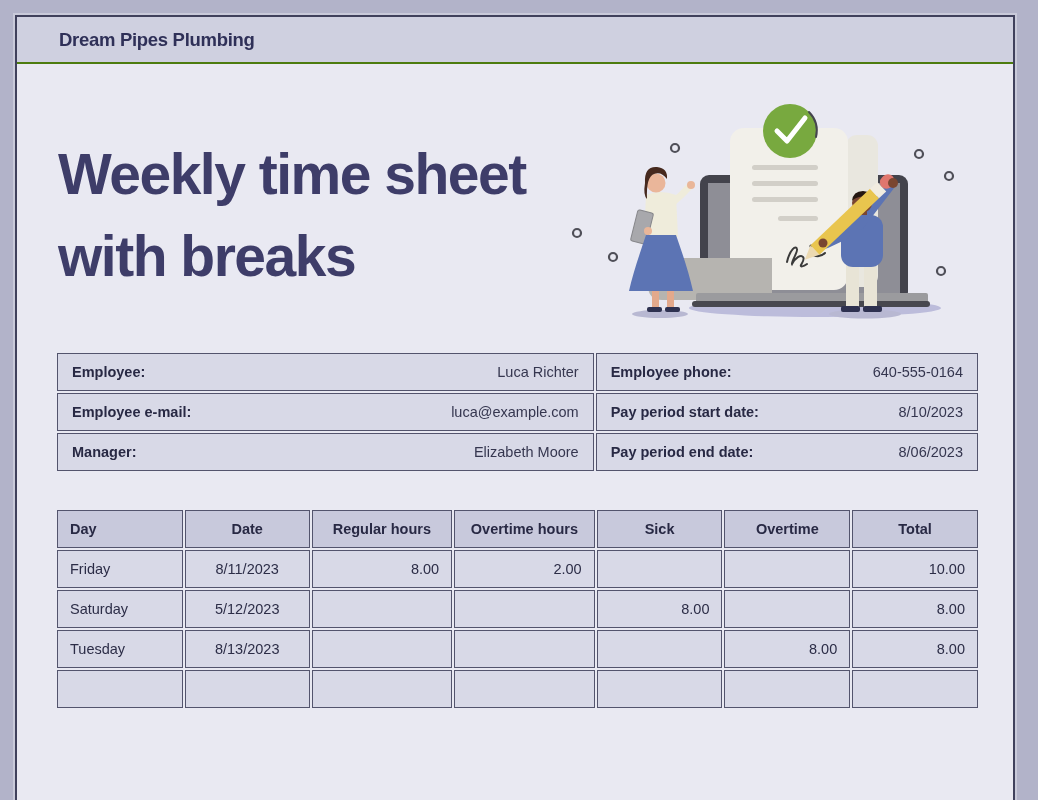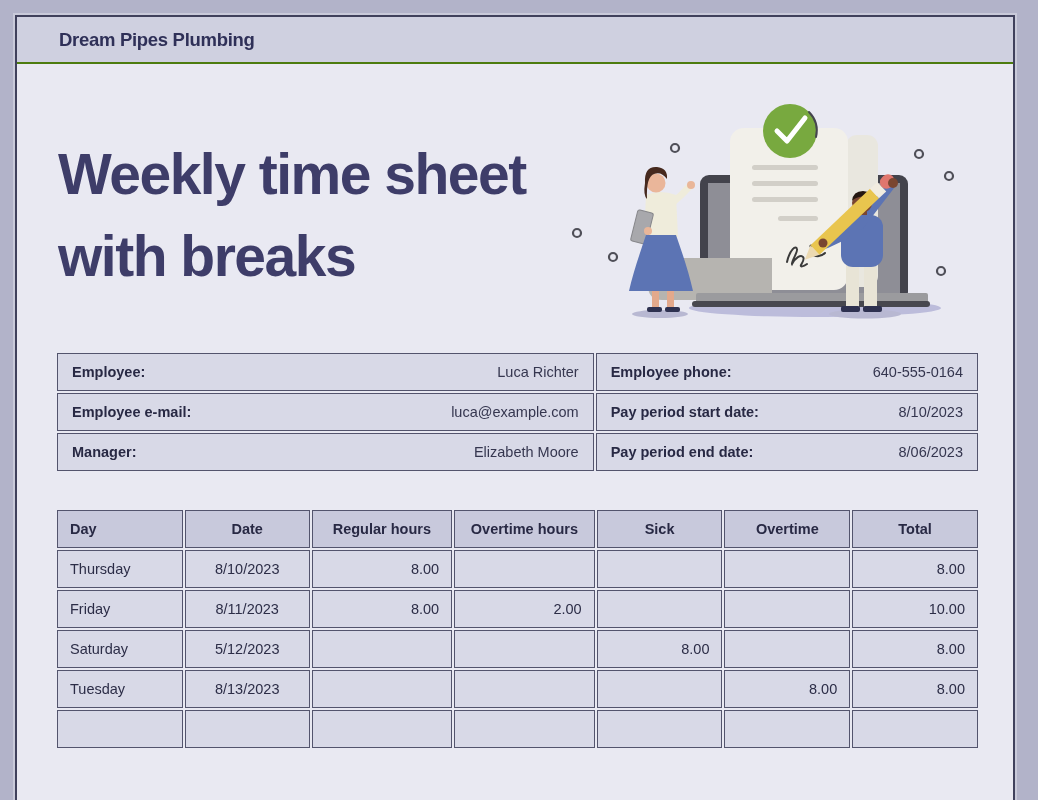--- a/index.html
+++ b/index.html
@@ -229,29 +229,20 @@
         <tr>
       <th class="left">Day</th>
       <th>Date</th>
       <th>Regular hours</th>
       <th>Overtime hours</th>
       <th>Sick</th>
       <th>Overtime</th>
       <th>Total</th>
     </tr>
     <tr>
-      <td class="left">Thursday</td>
-      <td class="center">8/10/2023</td>
-      <td class="right">8.00</td>
-      <td class="right"></td>
-      <td class="right"></td>
-      <td class="right"></td>
-      <td class="right">8.00</td>
-    </tr>
-    <tr>
       <td class="left">Friday</td>
       <td class="center">8/11/2023</td>
       <td class="right">8.00</td>
       <td class="right">2.00</td>
       <td class="right"></td>
       <td class="right"></td>
       <td class="right">10.00</td>
     </tr>
     <tr>
       <td class="left">Saturday</td>

